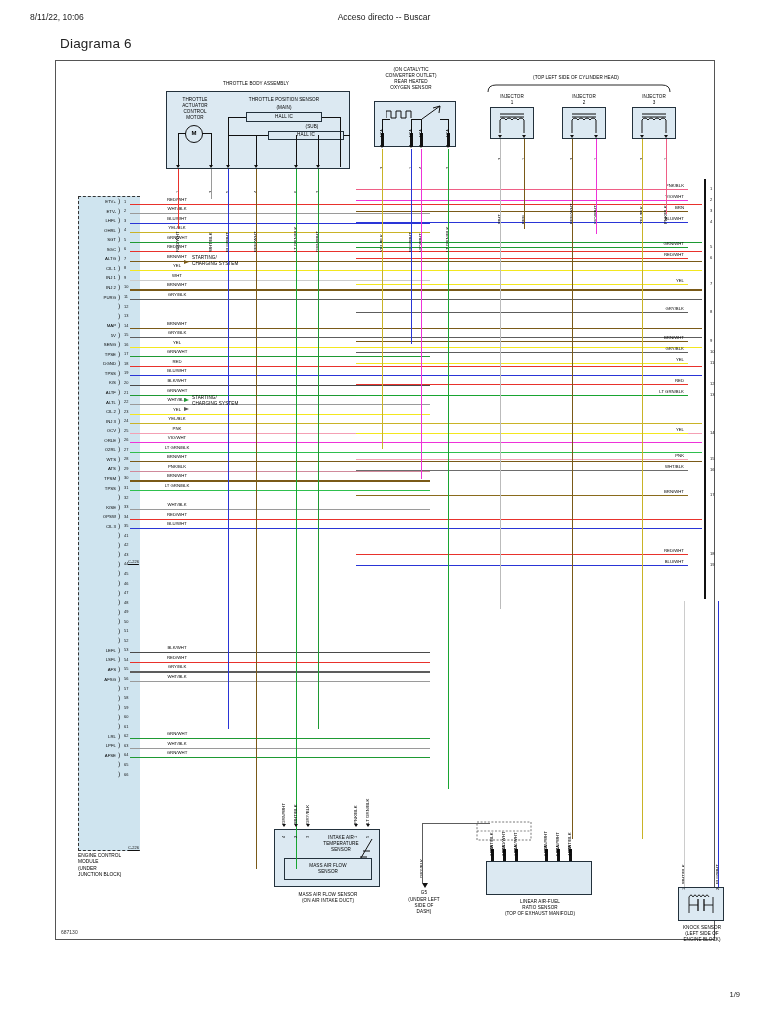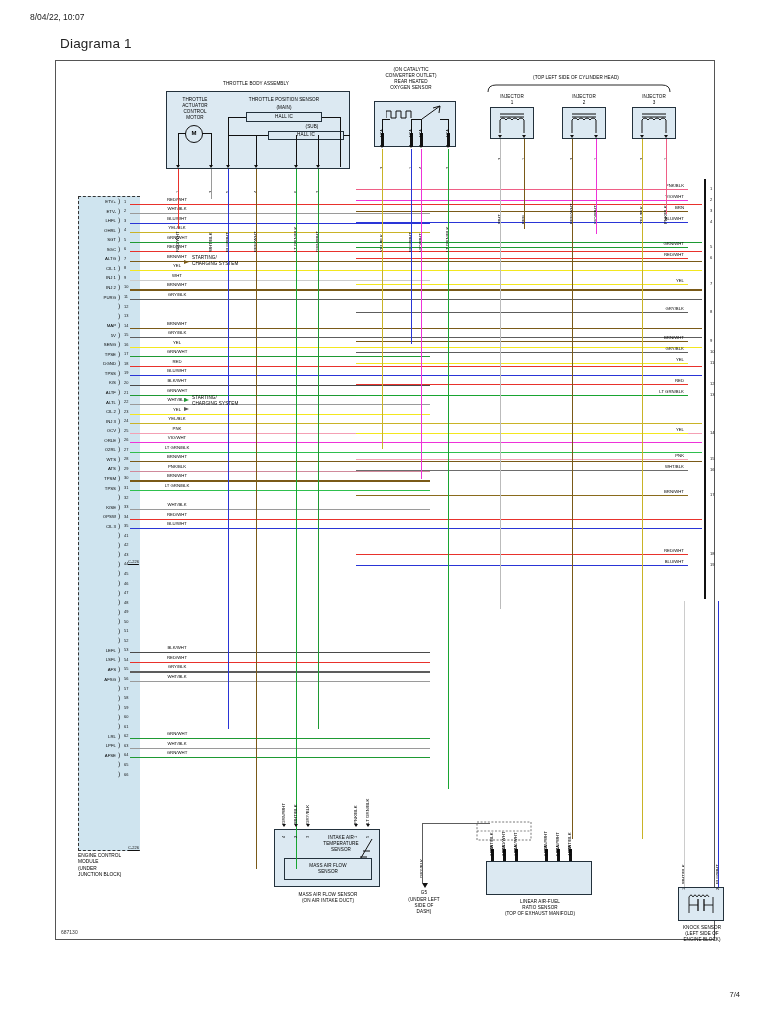--- a/index.html
+++ b/index.html
@@ -112,24 +112,25 @@
 
   .nca { position:absolute; font-size:3.6px; color:#000;
     transform-origin:left bottom; transform:rotate(-90deg); white-space:nowrap; }
 </style>
 </head>
 <body>
 
 <div class="page">
 
   <div class="print-head">
-    <span class="ph-date">8/04/22, 10:07</span>
+    <span class="ph-date">8/11/22, 10:06</span>
+    <span class="ph-title">Acceso directo -- Buscar</span>
   </div>
 
-  <div class="doc-title">Diagrama 1</div>
+  <div class="doc-title">Diagrama 6</div>
 
   <div class="frame">
     <div class="diag">
 
       <div class="lbl" style="left:130px; top:20px; width:140px;">THROTTLE BODY ASSEMBLY</div>
       <div class="box" style="left:110px; top:30px; width:184px; height:78px;"></div>
       <div class="lbl" style="left:113px; top:36px; width:52px;">THROTTLE
 ACTUATOR
 CONTROL
 MOTOR</div>
@@ -706,16 +707,16 @@
           <div class="vlbl" style="left:664px; top:818px;">BLU/WHT</div>
           <div class="pin" style="left:664px; top:824px;">2</div>
           <div class="wire v" style="left:662px; top:540px; height:286px; width:1.2px; background:#2a35d6;"></div>
         </div>
 
       <div class="fig-num">687130</div>
     </div>
   </div>
 
   <div class="print-foot">
-    <span class="pf-page">7/4</span>
+    <span class="pf-page">1/9</span>
   </div>
 
 </div>
 
 </body></html>

